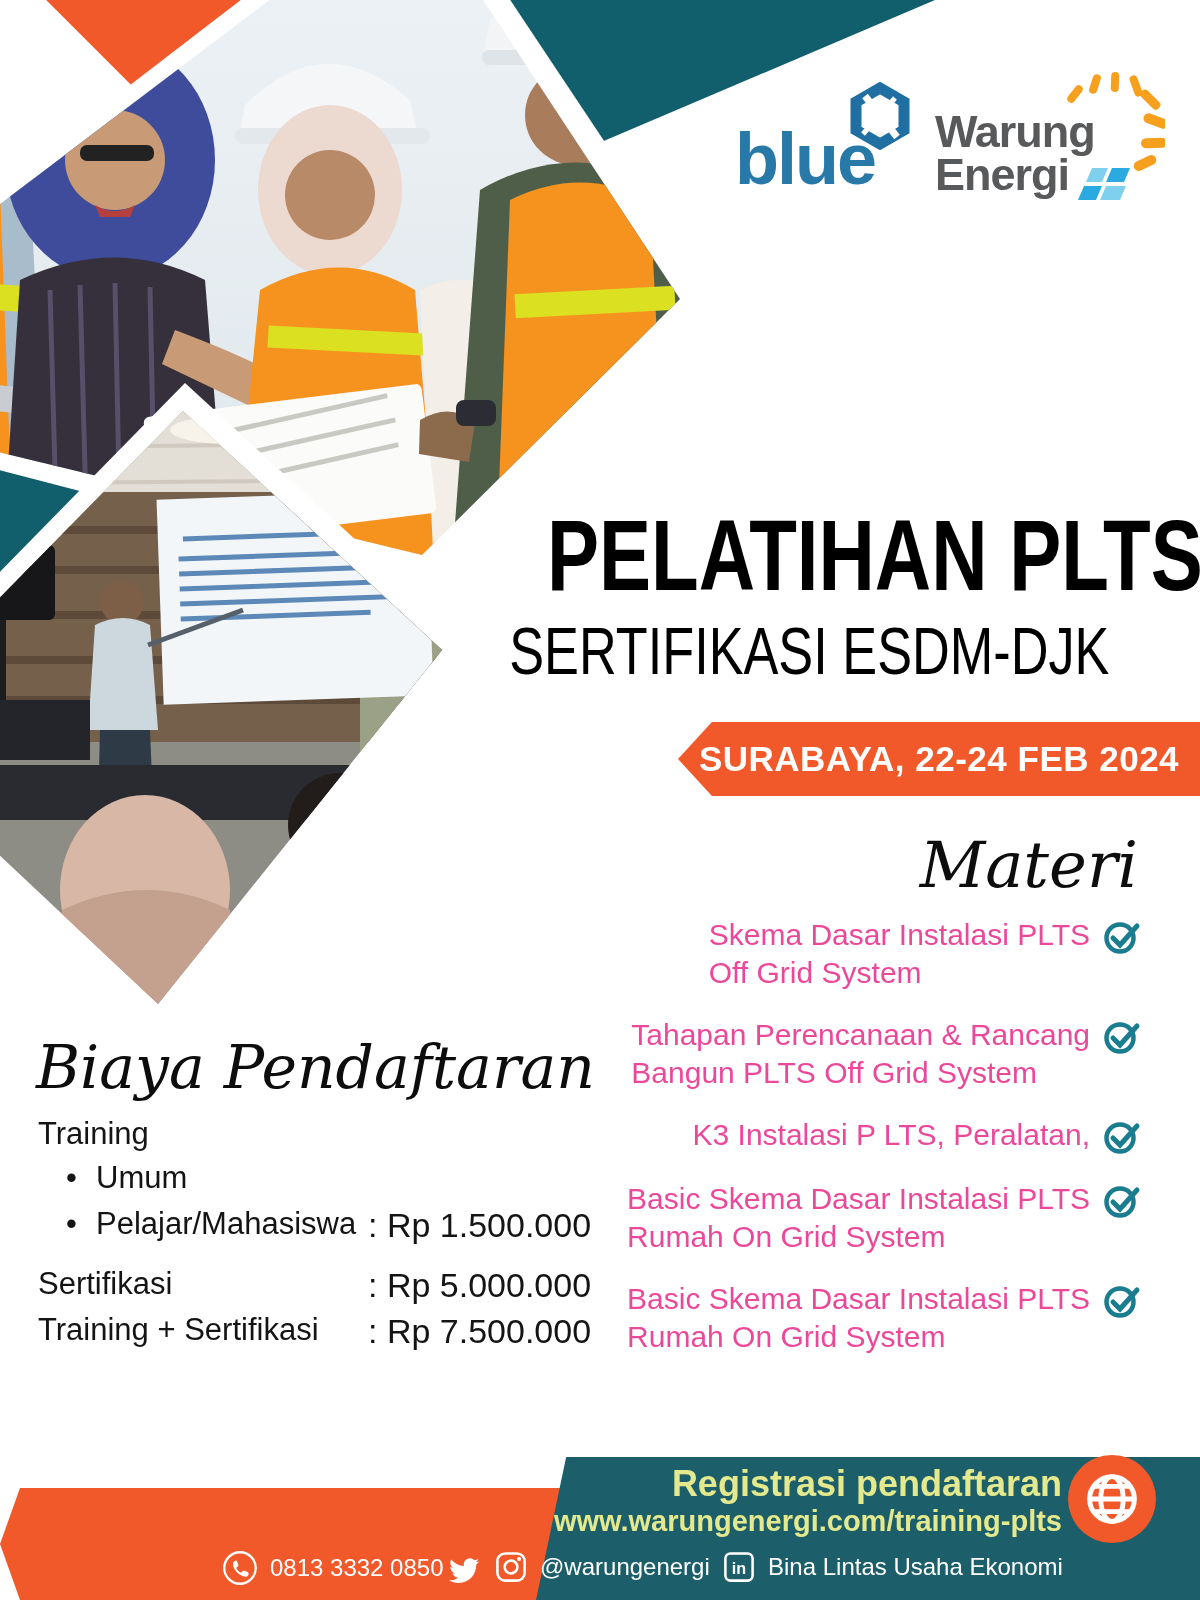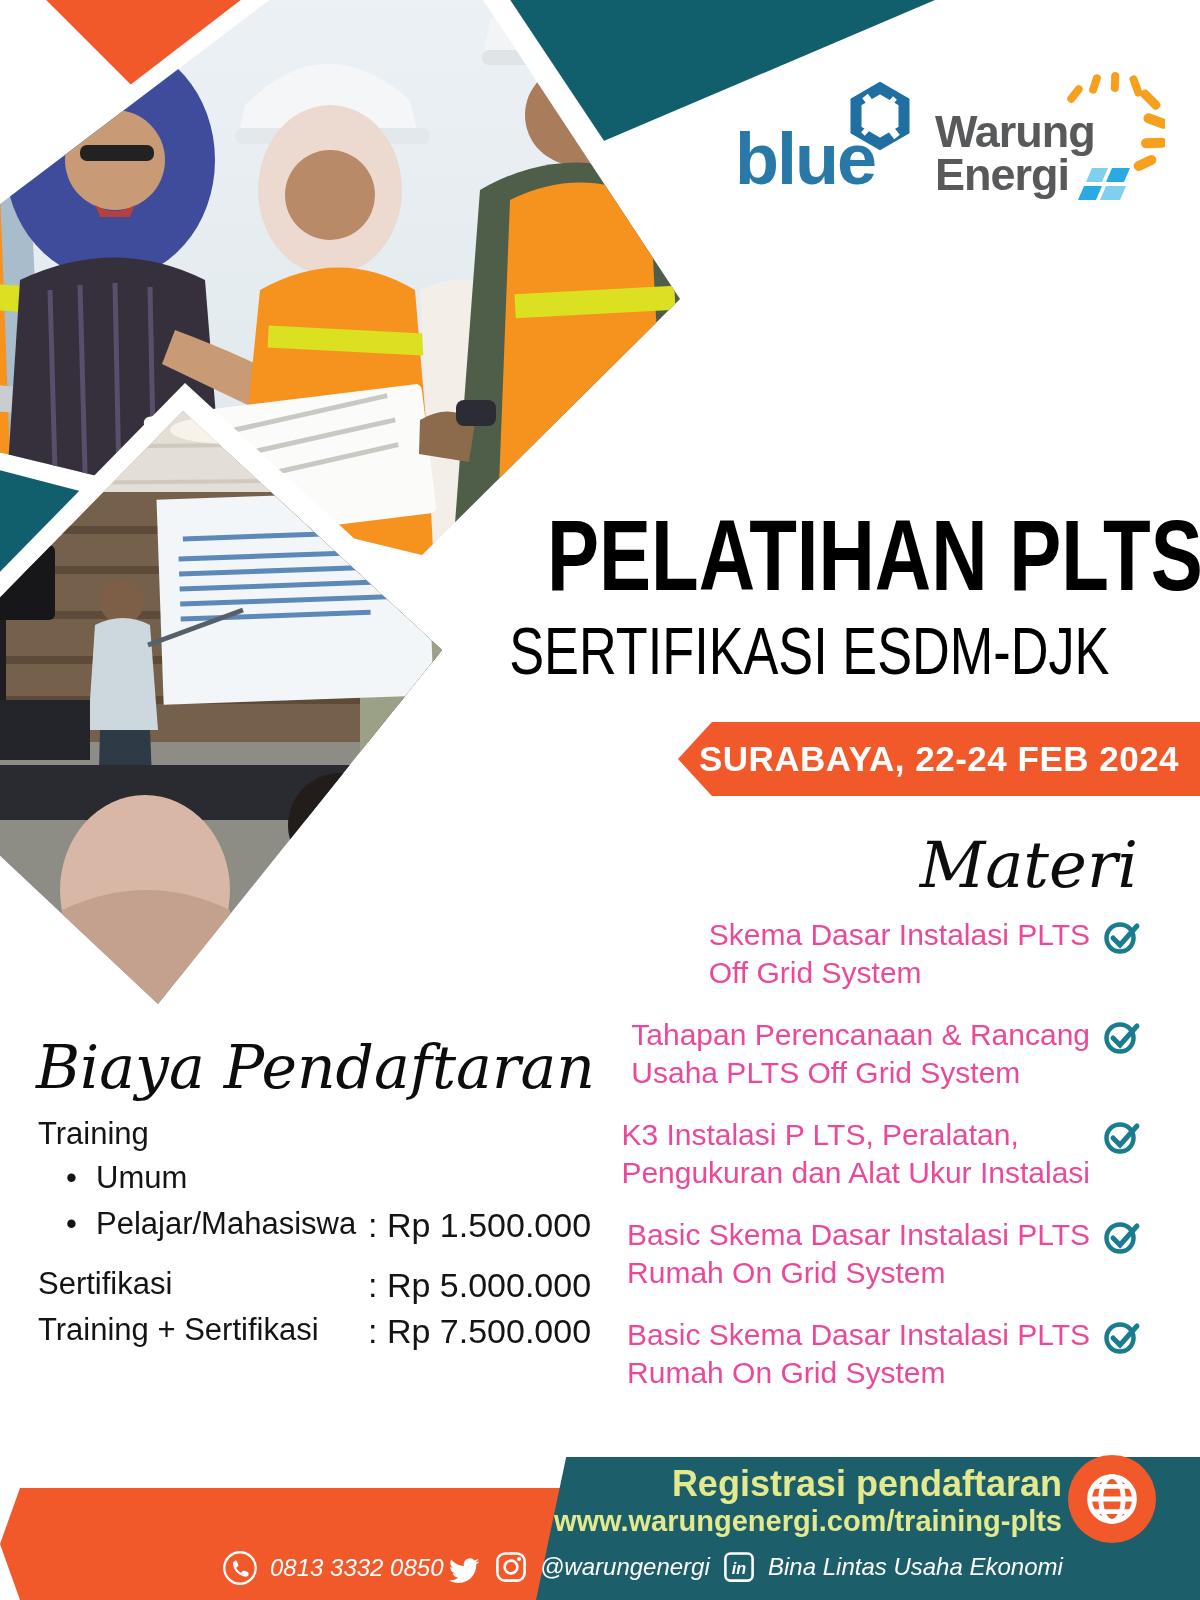--- a/index.html
+++ b/index.html
@@ -66,21 +66,21 @@
     clip-path:polygon(20px 0,680px 0,680px 112px,20px 112px,0 56px);}
   .band-teal{position:absolute;left:530px;top:1457px;width:670px;height:143px;background:#1C5F6A;
     clip-path:polygon(5.4% 0,100% 0,100% 100%,0.9% 100%);}
   .reg{position:absolute;right:138px;top:1464px;text-align:right;color:#E4E98E;}
   .reg .reg-t{font-size:36px;font-weight:bold;line-height:40px;}
   .reg .reg-u{font-size:29px;font-weight:bold;line-height:34px;}
   .globe-badge{position:absolute;left:1068px;top:1455px;width:88px;height:88px;background:#F1592B;
     border-radius:50%;display:flex;align-items:center;justify-content:center;}
   .globe-badge svg{width:56px;height:56px;}
   
-  .foot{position:absolute;display:flex;align-items:center;color:#fff;font-size:24px;gap:12px;font-style:italic;}
+  .foot{position:absolute;display:flex;align-items:center;color:#fff;font-size:24px;gap:12px;}
   .f-phone{left:222px;top:1550px;}
   .f-tw{left:446px;top:1552px;}
   .f-ig{left:494px;top:1550px;}
   .f-in{left:722px;top:1550px;}
   .foot svg{width:36px;height:36px;display:block;}
   .f-ig svg,.f-in svg{width:34px;height:34px;}
 </style>
 </head>
 <body>
 
@@ -234,31 +234,30 @@
         <div>Off Grid System</div>
       </div>
       <svg class="m-check" viewBox="0 0 40 40">
         <circle cx="18" cy="22" r="13.5" fill="none" stroke="#1A7C8F" stroke-width="4.5"></circle>
         <path d="M11 22 l7 7 L35 10" fill="none" stroke="#1A7C8F" stroke-width="5" stroke-linecap="round"></path>
       </svg>
     </div>
     <div class="m-item">
       <div class="m-text">
         <div>Tahapan Perencanaan &amp; Rancang</div>
-        <div>Usaha PLTS Off Grid System</div>
+        <div>Bangun PLTS Off Grid System</div>
       </div>
       <svg class="m-check" viewBox="0 0 40 40">
         <circle cx="18" cy="22" r="13.5" fill="none" stroke="#1A7C8F" stroke-width="4.5"></circle>
         <path d="M11 22 l7 7 L35 10" fill="none" stroke="#1A7C8F" stroke-width="5" stroke-linecap="round"></path>
       </svg>
     </div>
     <div class="m-item">
       <div class="m-text">
         <div>K3 Instalasi P LTS, Peralatan,</div>
-        <div>Pengukuran dan Alat Ukur Instalasi</div>
       </div>
       <svg class="m-check" viewBox="0 0 40 40">
         <circle cx="18" cy="22" r="13.5" fill="none" stroke="#1A7C8F" stroke-width="4.5"></circle>
         <path d="M11 22 l7 7 L35 10" fill="none" stroke="#1A7C8F" stroke-width="5" stroke-linecap="round"></path>
       </svg>
     </div>
     <div class="m-item">
       <div class="m-text">
         <div>Basic Skema Dasar Instalasi PLTS</div>
         <div>Rumah On Grid System</div>

